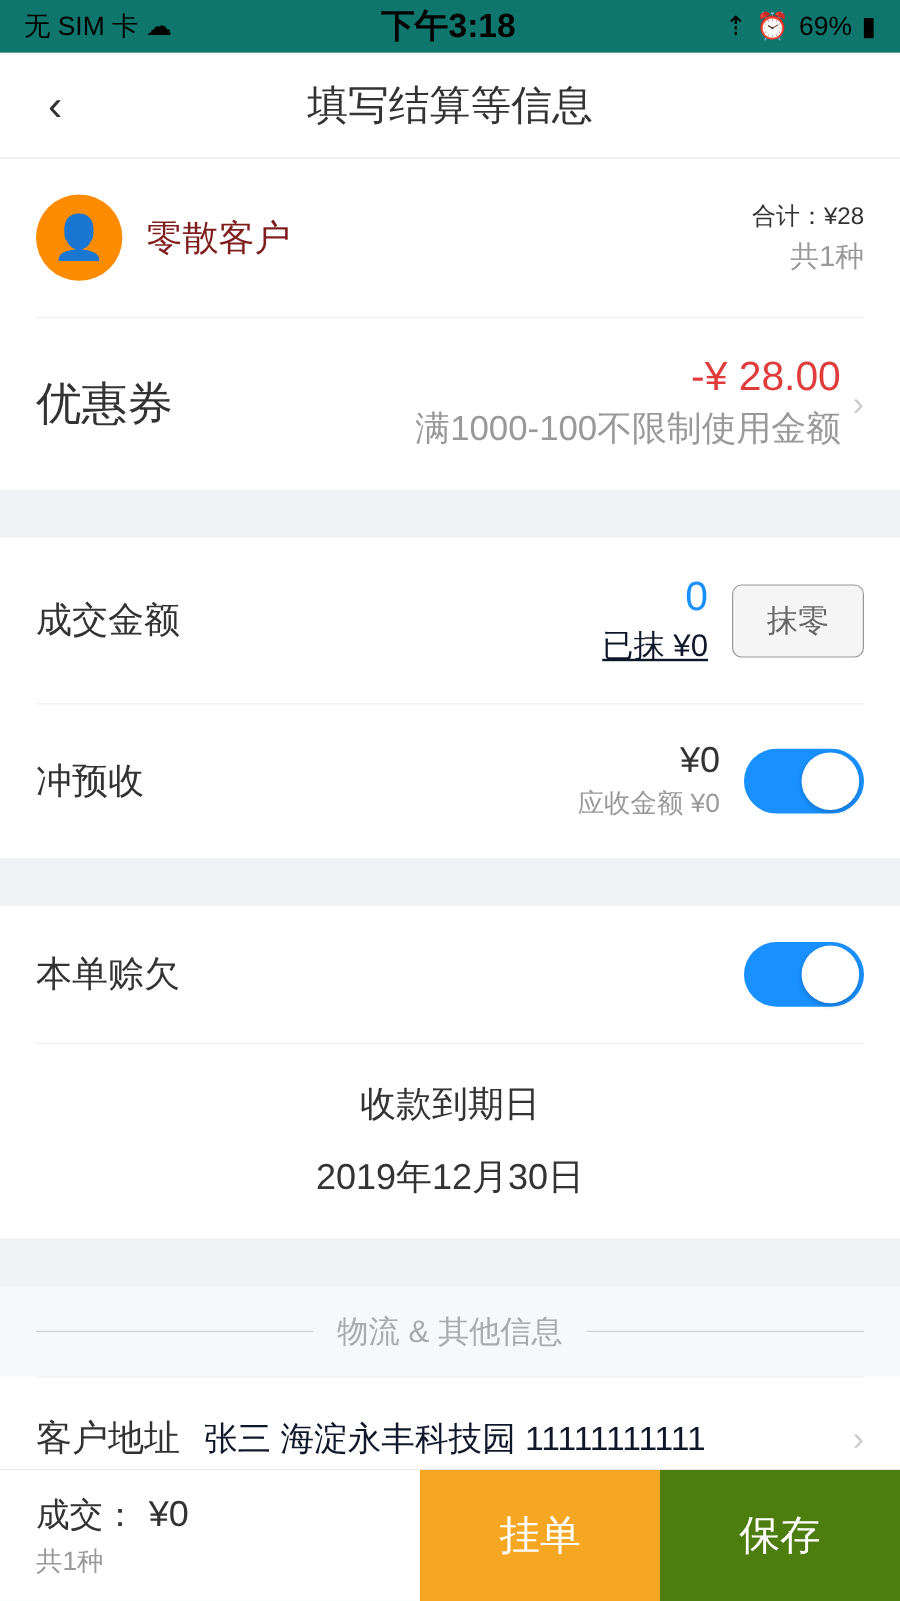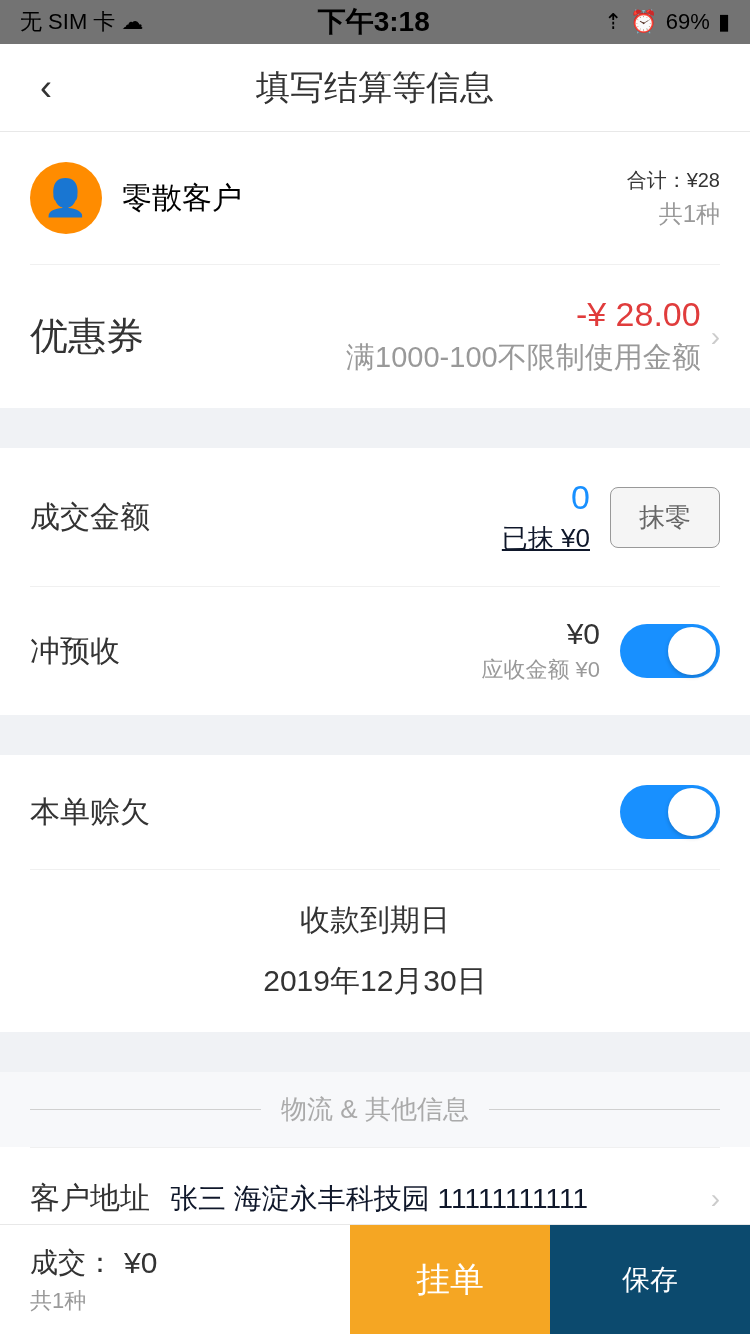--- a/index.html
+++ b/index.html
@@ -9,21 +9,21 @@
       background: #f0f2f5;
       width: 750px;
       min-height: 1334px;
       position: relative;
       overflow-x: hidden;
       font-size: 28px;
     }
 
     
     .status-bar {
-      background: #737373;
+      background: #0f766e;
       height: 44px;
       display: flex;
       align-items: center;
       justify-content: space-between;
       padding: 0 20px;
       font-size: 24px;
       font-weight: 500;
     }
     .status-left {
       display: flex;
@@ -96,21 +96,21 @@
       border-radius: 50%;
       background: #ff8c00;
       display: flex;
       align-items: center;
       justify-content: center;
       color: white;
       font-size: 36px;
     }
     .customer-name {
       font-size: 30px;
-      color: #000000;
+      color: #7f1d1d;
     }
     .customer-right {
       text-align: right;
     }
     .customer-total {
       font-size: 20px;
       color: #333;
     }
     .customer-count {
       font-size: 24px;
@@ -355,25 +355,25 @@
       align-items: center;
       justify-content: center;
       font-size: 34px;
       color: white;
       font-weight: 500;
       cursor: pointer;
     }
     .bottom-btn-save {
       width: 200px;
       height: 110px;
-      background: #0c4a6e;
+      background: #4d7c0f;
       display: flex;
       align-items: center;
       justify-content: center;
-      font-size: 28px;
+      font-size: 34px;
       color: white;
       font-weight: 500;
       cursor: pointer;
     }
 
     .empty-area {
       height: 300px;
       background: #f0f2f5;
     }
   </style>

